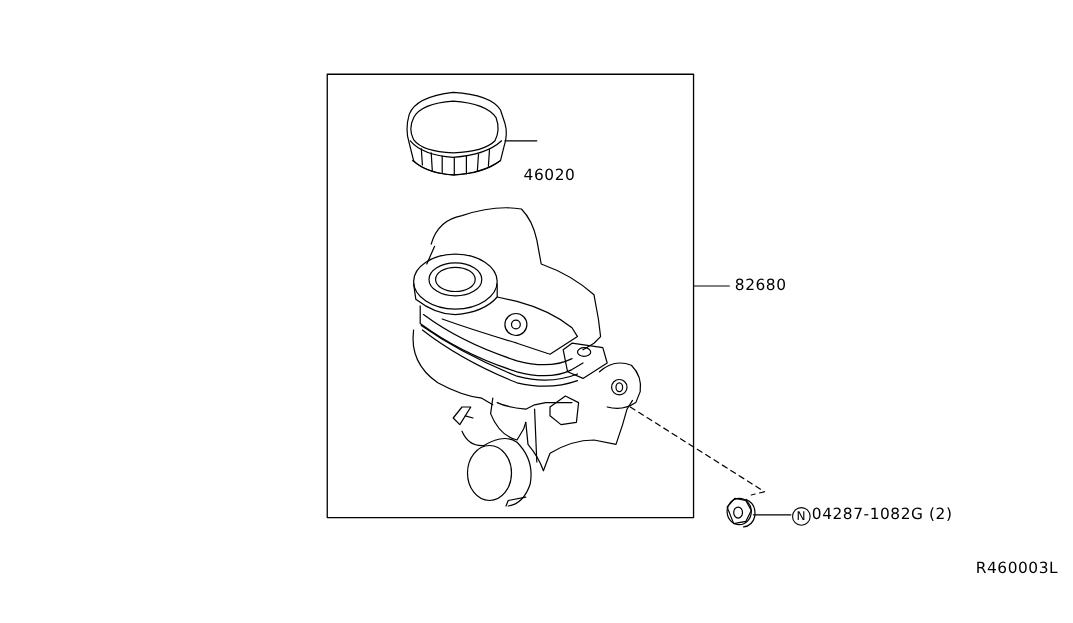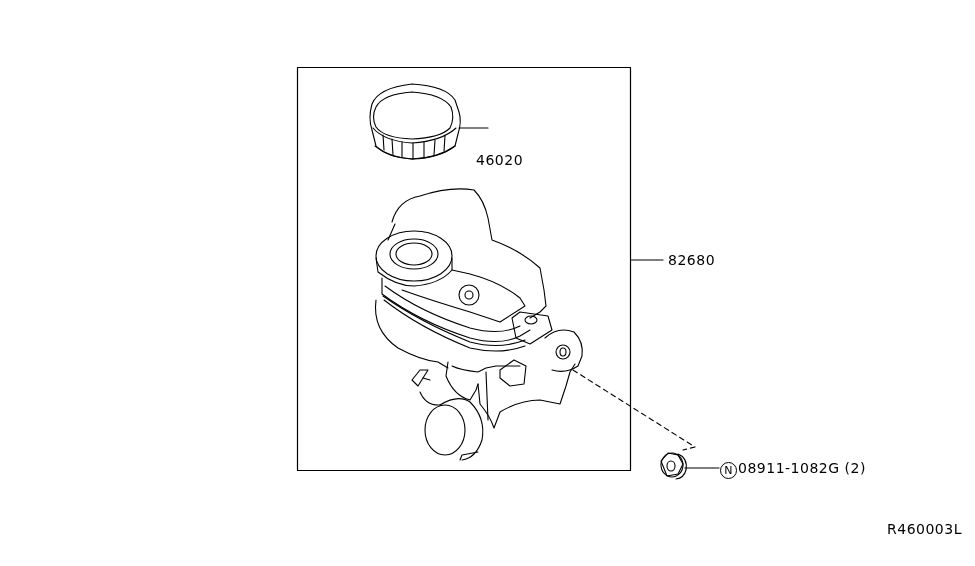--- a/index.html
+++ b/index.html
@@ -84,17 +84,17 @@
     <path d="M661,461 L668,453 L678,455 L683,464 L678,474 L667,476 Z"></path>
     <ellipse cx="671" cy="466" rx="4" ry="5"></ellipse>
     <path d="M678,454 Q688,458 686,470 Q684,478 676,479"></path>
   </g>
 </svg>
 
 <div class="label" style="left:476px; top:120px;margin-top:32px;">46020</div>
 <div class="label" style="left:668px; top:252px;">82680</div>
 
 <div class="label" style="left:720px; top:460px;">
-  <span class="n-circle">N</span><span>08911-1082G</span>
+  <span class="n-circle">N</span><span>04287-1082G</span>
   <span>(2)</span>
 </div>
 
-<div class="label" style="left:887px; top:509px;margin-top:12px;">R460003L</div>
+<div class="label" style="left:887px; top:509px;">R460003L</div>
 
 </body></html>

